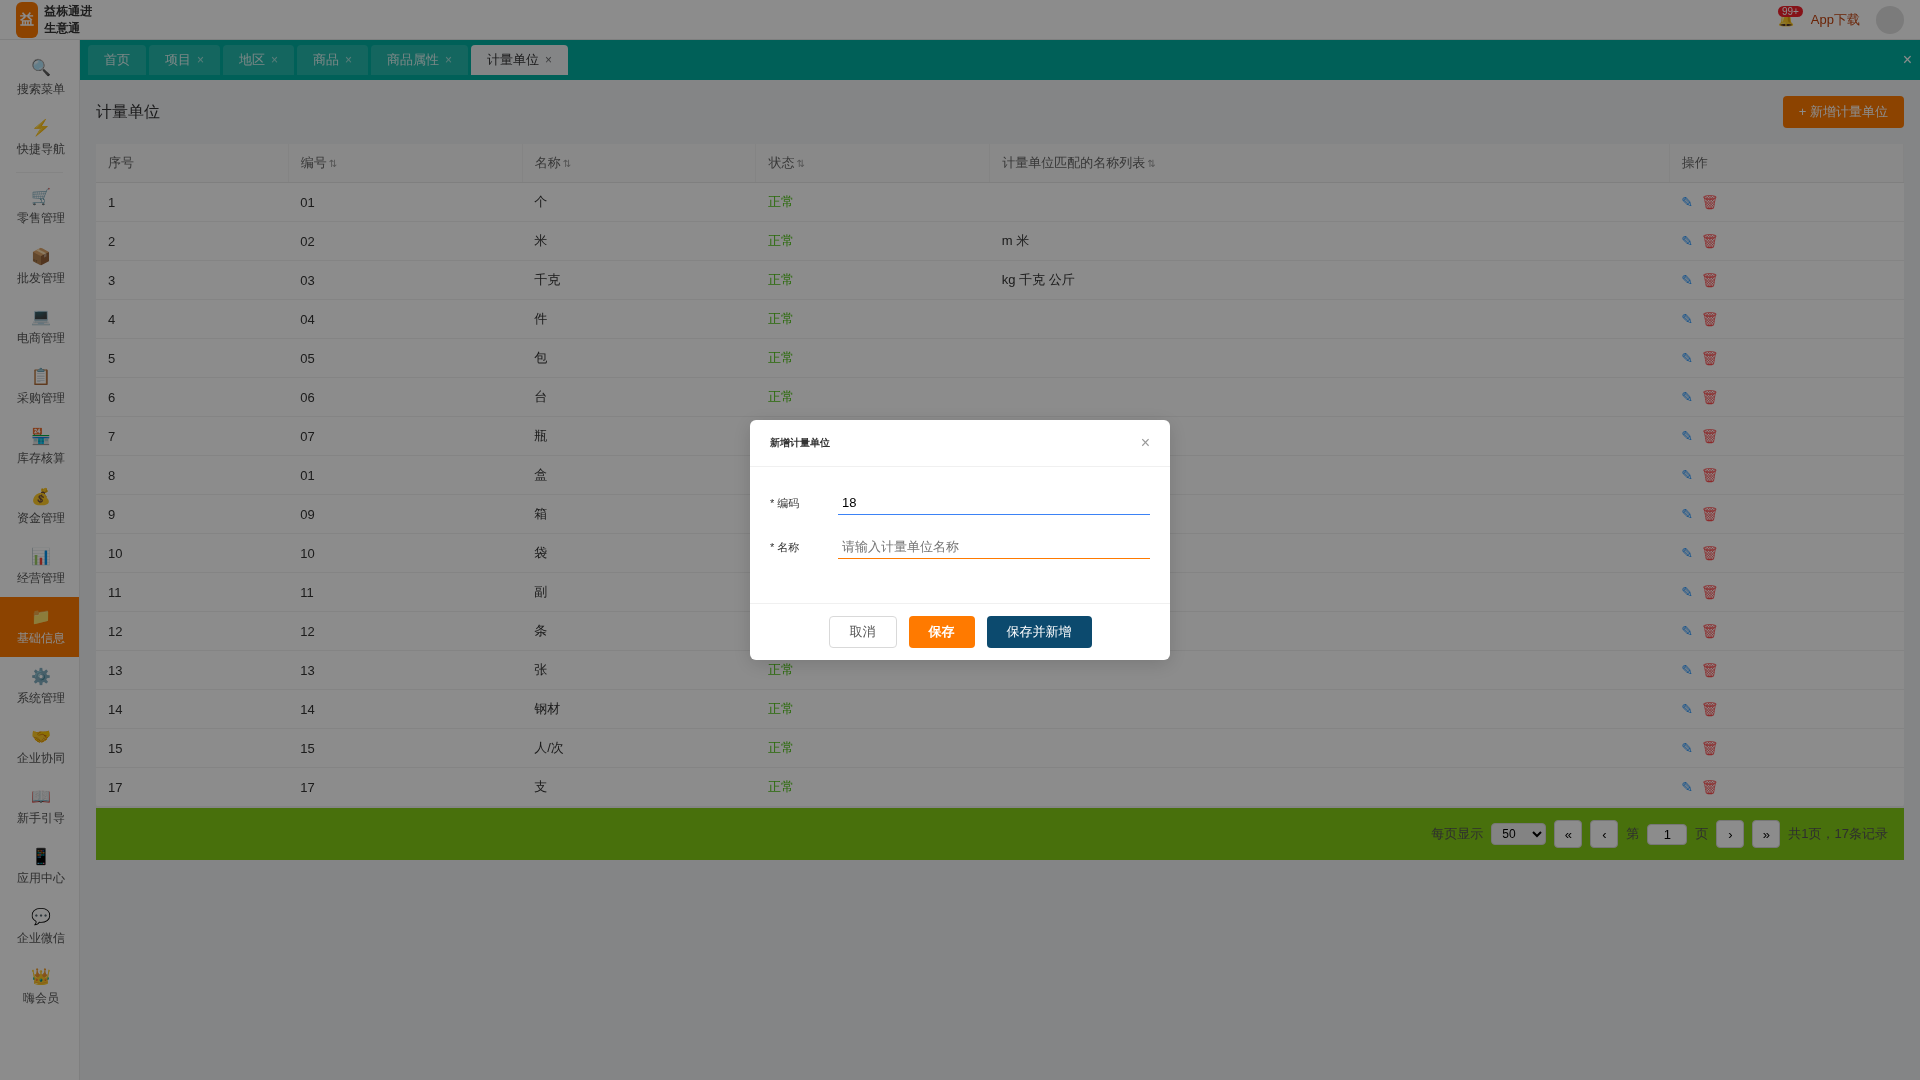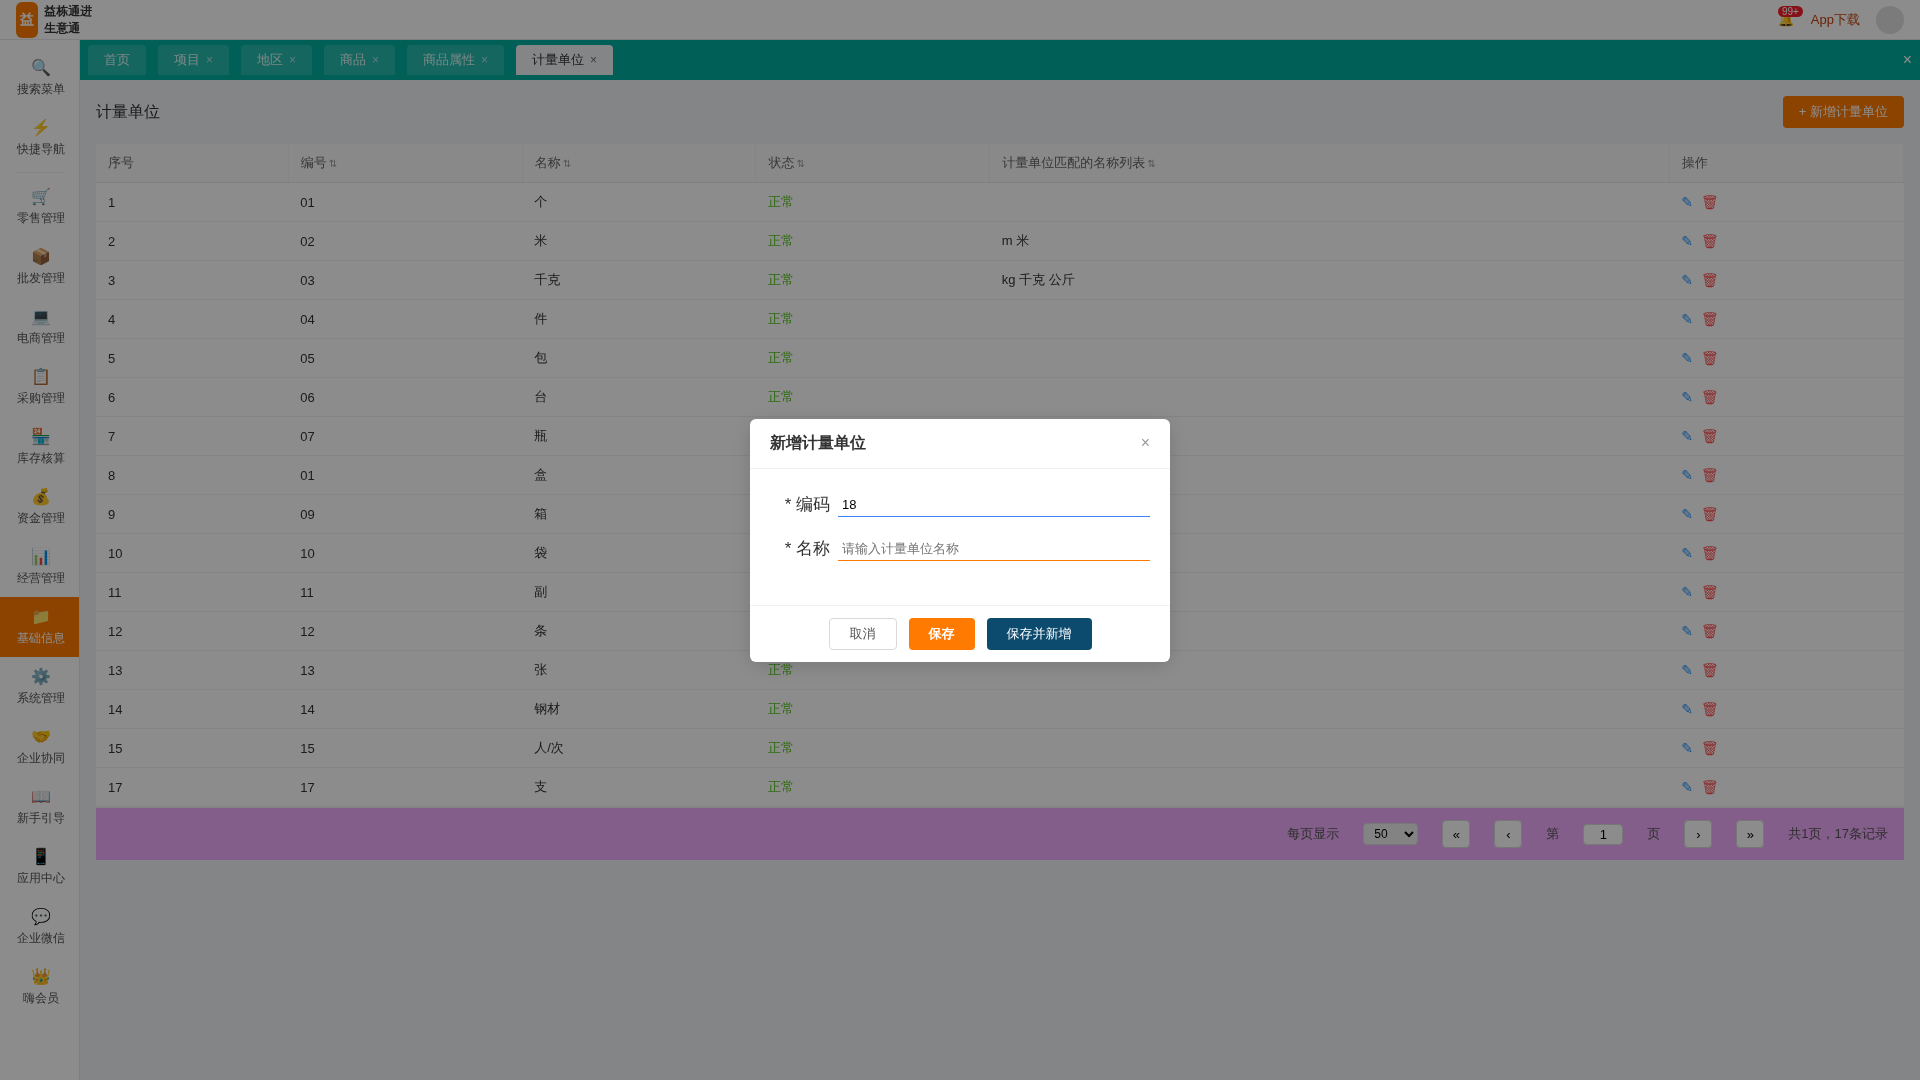--- a/index.html
+++ b/index.html
@@ -24,21 +24,21 @@
     .sidebar { width: 80px; background: #fff; border-right: 1px solid #e8e8e8; display: flex; flex-direction: column; align-items: center; padding: 8px 0; overflow-y: auto; }
     .sidebar-item { width: 100%; display: flex; flex-direction: column; align-items: center; padding: 10px 4px; cursor: pointer; color: #555; font-size: 12px; gap: 4px; border-left: 3px solid transparent; }
     .sidebar-item.active { background: #ff7a00; color: white; border-left-color: #ff7a00; }
     .sidebar-item .icon { font-size: 16px; }
     .sidebar-divider { width: 60%; height: 1px; background: #f0f0f0; margin: 4px 0; }
 
     
     .content-area { flex: 1; display: flex; flex-direction: column; overflow: hidden; }
 
     
-    .tab-bar { height: 40px; background: #00b0a0; display: flex; align-items: center; padding: 0 8px; gap: 12px; position: relative; }
+    .tab-bar { height: 40px; background: #00b0a0; display: flex; align-items: center; padding: 0 8px; gap: 3px; position: relative; }
     .tab { display: flex; align-items: center; padding: 6px 16px; border-radius: 4px 4px 0 0; cursor: pointer; font-size: 13px; color: rgba(255,255,255,0.85); background: rgba(255,255,255,0.15); gap: 6px; }
     .tab.active { background: #f0f2f5; color: #333; }
     .tab-close { font-size: 12px; cursor: pointer; opacity: 0.7; }
     .tab-bar-close { position: absolute; right: 8px; color: white; cursor: pointer; font-size: 16px; }
 
     
     .page-content { flex: 1; padding: 16px; overflow-y: auto; background: #f0f2f5; position: relative; }
     .page-header { display: flex; justify-content: space-between; align-items: center; margin-bottom: 16px; }
     .page-title { font-size: 16px; color: #333; font-weight: 500; }
     .add-btn { background: #ff7a00; color: white; border: none; padding: 7px 16px; border-radius: 4px; cursor: pointer; font-size: 13px; }
@@ -47,35 +47,35 @@
     .data-table { width: 100%; background: white; border-radius: 4px; border-collapse: collapse; }
     .data-table th { background: #fafafa; padding: 10px 12px; text-align: left; color: #666; font-weight: 500; border-bottom: 1px solid #e8e8e8; border-right: 1px solid #f0f0f0; font-size: 13px; white-space: nowrap; }
     .data-table td { padding: 10px 12px; border-bottom: 1px solid #f0f0f0; color: #333; font-size: 13px; }
     .status-normal { color: #52c41a; }
     .action-btns { display: flex; gap: 8px; }
     .action-edit { color: #1890ff; cursor: pointer; font-size: 14px; }
     .action-delete { color: #ff4d4f; cursor: pointer; font-size: 14px; }
     .sort-icon { font-size: 10px; color: #999; cursor: pointer; margin-left: 2px; }
 
     
-    .pagination { display: flex; align-items: center; justify-content: flex-end; padding: 12px 16px; background: #f0abfc; border-top: 1px solid #f0f0f0; gap: 24px; font-size: 13px; color: #555; }
+    .pagination { display: flex; align-items: center; justify-content: flex-end; padding: 12px 16px; background: #84cc16; border-top: 1px solid #f0f0f0; gap: 8px; font-size: 13px; color: #555; }
     .page-size-select { border: 1px solid #d9d9d9; border-radius: 4px; padding: 2px 6px; font-size: 12px; }
     .page-btn { width: 28px; height: 28px; border: 1px solid #d9d9d9; background: white; border-radius: 4px; cursor: pointer; display: flex; align-items: center; justify-content: center; font-size: 13px; }
     .page-input { width: 40px; border: 1px solid #d9d9d9; border-radius: 4px; padding: 2px 4px; text-align: center; font-size: 13px; }
     .page-info { color: #555; }
 
     
     .modal-overlay { position: fixed; top: 0; left: 0; width: 100%; height: 100%; background: rgba(0,0,0,0.45); display: flex; align-items: center; justify-content: center; z-index: 1000; }
     .modal { background: white; border-radius: 6px; width: 420px; box-shadow: 0 4px 20px rgba(0,0,0,0.15); }
     .modal-header { padding: 14px 20px; border-bottom: 1px solid #f0f0f0; display: flex; justify-content: space-between; align-items: center; }
-    .modal-title { font-size: 16px; font-weight: 600; color: #333; }
+    .modal-title { font-size: 10px; font-weight: 600; color: #333; }
     .modal-close { cursor: pointer; color: #999; font-size: 16px; }
     .modal-body { padding: 24px 20px; }
     .form-row { display: flex; align-items: center; margin-bottom: 20px; gap: 8px; }
-    .form-label { font-size: 17px; color: #333; min-width: 60px; text-align: right; }
+    .form-label { font-size: 11px; color: #333; min-width: 60px; text-align: left; }
     .form-input { flex: 1; border: none; border-bottom: 1px solid #3b82f6; padding: 4px 4px; font-size: 13px; outline: none; }
     .form-input.focused { border-bottom-color: #ff7a00; }
     .modal-footer { padding: 12px 20px; display: flex; justify-content: center; gap: 12px; border-top: 1px solid #f0f0f0; }
     .btn-cancel { padding: 6px 20px; border: 1px solid #d9d9d9; background: white; border-radius: 4px; cursor: pointer; font-size: 13px; color: #555; }
     .btn-save { padding: 6px 20px; border: none; background: #ff7a00; color: white; border-radius: 4px; cursor: pointer; font-size: 13px; font-weight: bold; }
     .btn-save-new { padding: 6px 20px; border: none; background: #0c4a6e; color: white; border-radius: 4px; cursor: pointer; font-size: 13px; }
   </style>
 </head>
 <body>
 

